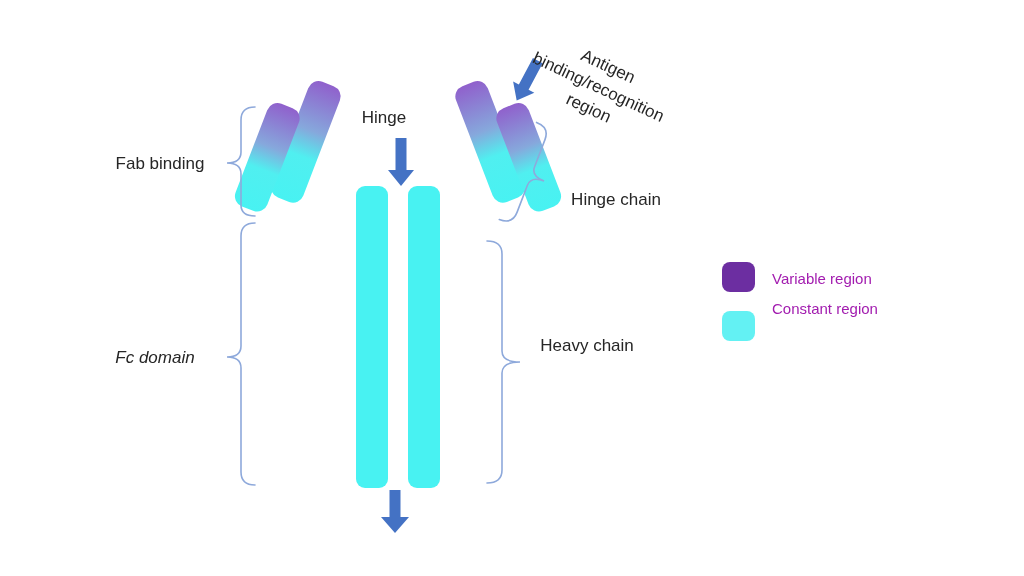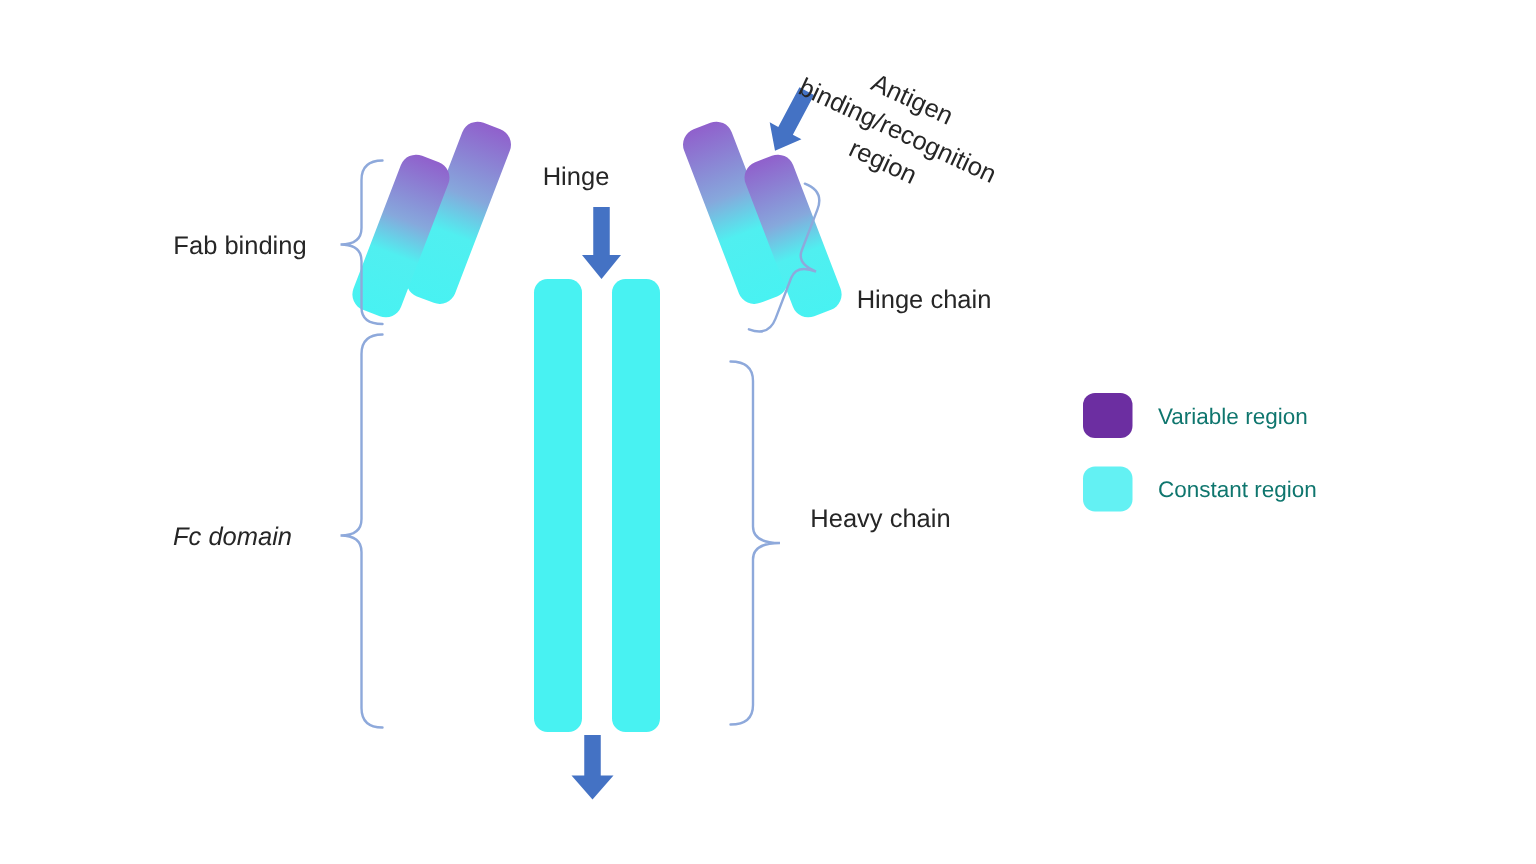--- a/index.html
+++ b/index.html
@@ -32,21 +32,21 @@
     transform: translate(-50%, -50%) rotate(25deg);
     font-size: 17px;
     color: #262626;
     text-align: center;
     line-height: 1.35;
     white-space: nowrap;
   }
   .legend-label {
     position: absolute;
     font-size: 15px;
-    color: #0f766e;
+    color: #a21caf;
     white-space: nowrap;
     transform: translate(0, -50%);
   }
 </style>
 </head>
 <body>
 
 <div class="stage">
 
   <svg width="1024" height="576" viewBox="0 0 1024 576">
@@ -87,15 +87,15 @@
     <div>region</div>
   </div>
 
   <div class="lbl" style="left:384px; top:118px;">Hinge</div>
   <div class="lbl" style="left:160px; top:164px;">Fab binding</div>
   <div class="lbl" style="left:155px; top:358px;font-style:italic;">Fc domain</div>
   <div class="lbl" style="left:616px; top:200px;">Hinge chain</div>
   <div class="lbl" style="left:587px; top:346px;">Heavy chain</div>
 
   <div class="legend-label" style="left:772px; top:278px;">Variable region</div>
-  <div class="legend-label" style="left:772px; top:327px;">Constant region</div>
+  <div class="legend-label" style="left:772px; top:308px;">Constant region</div>
 
 </div>
 
 </body></html>

